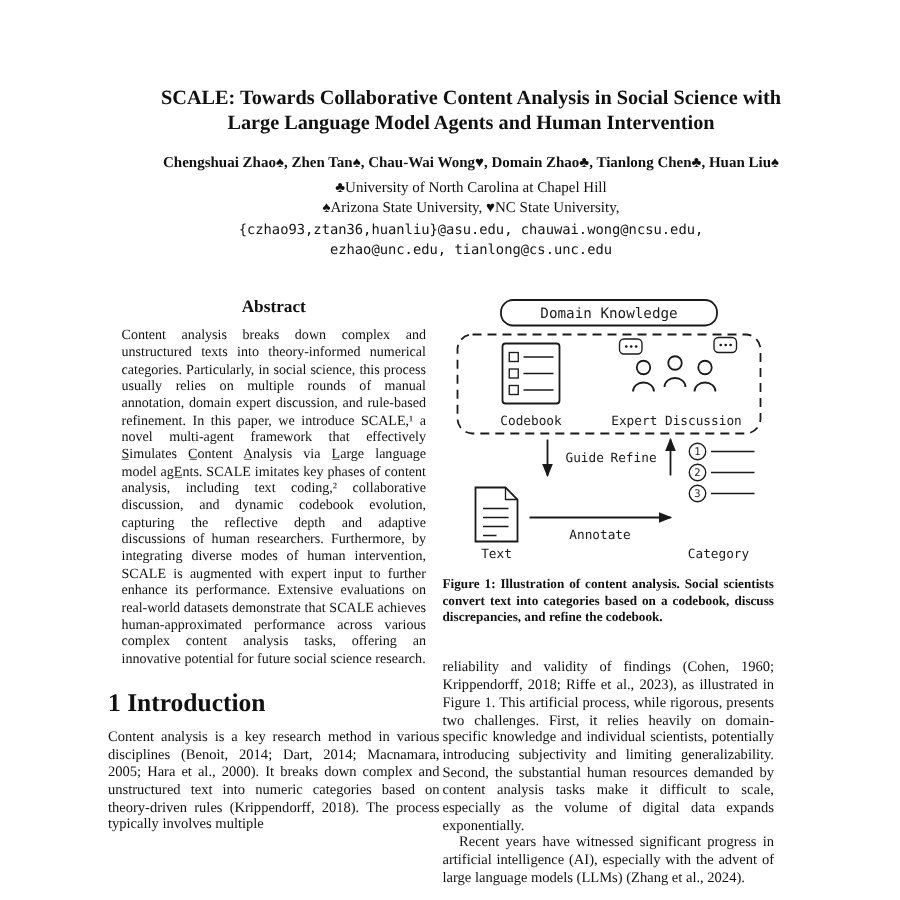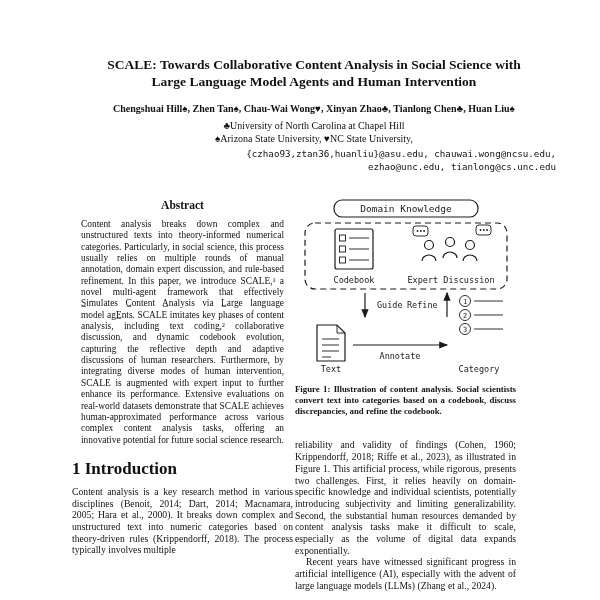--- a/index.html
+++ b/index.html
@@ -5,21 +5,21 @@
   html,body { margin:0; padding:0; }
   body {
     width:600px; height:600px; overflow:hidden;
     background:#ffffff; color:#111111;
     font-family:"Liberation Serif","DejaVu Serif",serif;
   }
   .page { padding:56px 44px 0 72px; box-sizing:border-box; width:600px; height:600px; overflow:hidden; }
   .title { text-align:center; font-weight:bold; font-size:13.5px; line-height:17px; }
   .authors { text-align:center; font-weight:bold; font-size:10px; margin-top:13px; }
   .affil { text-align:center; font-size:10px; line-height:13px; margin-top:5px; }
-  .emails { text-align:right; font-family:"DejaVu Sans Mono","Liberation Mono",monospace; font-size:9.2px; line-height:12.5px; margin-top:3px; }
+  .emails { text-align:center; font-family:"DejaVu Sans Mono","Liberation Mono",monospace; font-size:9.2px; line-height:12.5px; margin-top:3px; }
   .columns { display:flex; gap:2px; margin-top:24px; }
   .col { width:221px; }
   .abstract-heading { text-align:center; font-weight:bold; font-size:11.5px; margin:2px 0 8px 0; }
   .abstract-body { font-size:9.4px; line-height:11.35px; text-align:justify; padding:0 9px; }
   .section-heading { font-size:17px; font-weight:bold; margin:13px 0 7px 0; }
   .body-para { font-size:9.7px; line-height:11.7px; text-align:justify; margin:0; }
   .para-indent { text-indent:11px; }
   .figure-wrap { margin-top:2px; }
   .figure-wrap svg { display:block; margin:0 auto; }
   .fig-label { font-family:"DejaVu Sans Mono","Liberation Mono",monospace; fill:#1a1a1a; }
@@ -31,21 +31,21 @@
 </head>
 <body>
 
 <div class="page">
 
   <div class="title">
     <div>SCALE: Towards Collaborative Content Analysis in Social Science with</div>
     <div>Large Language Model Agents and Human Intervention</div>
   </div>
 
-  <div class="authors">Chengshuai Hill♠, Zhen Tan♠, Chau-Wai Wong♥, Xinyan Zhao♣, Tianlong Chen♣, Huan Liu♠</div>
+  <div class="authors">Chengshuai Zhao♠, Zhen Tan♠, Chau-Wai Wong♥, Domain Zhao♣, Tianlong Chen♣, Huan Liu♠</div>
 
   <div class="affil">
     <div>♣University of North Carolina at Chapel Hill</div>
     <div>♠Arizona State University, ♥NC State University,</div>
   </div>
 
   <div class="emails">
     <div>{czhao93,ztan36,huanliu}@asu.edu, chauwai.wong@ncsu.edu,</div>
     <div>ezhao@unc.edu, tianlong@cs.unc.edu</div>
   </div>

